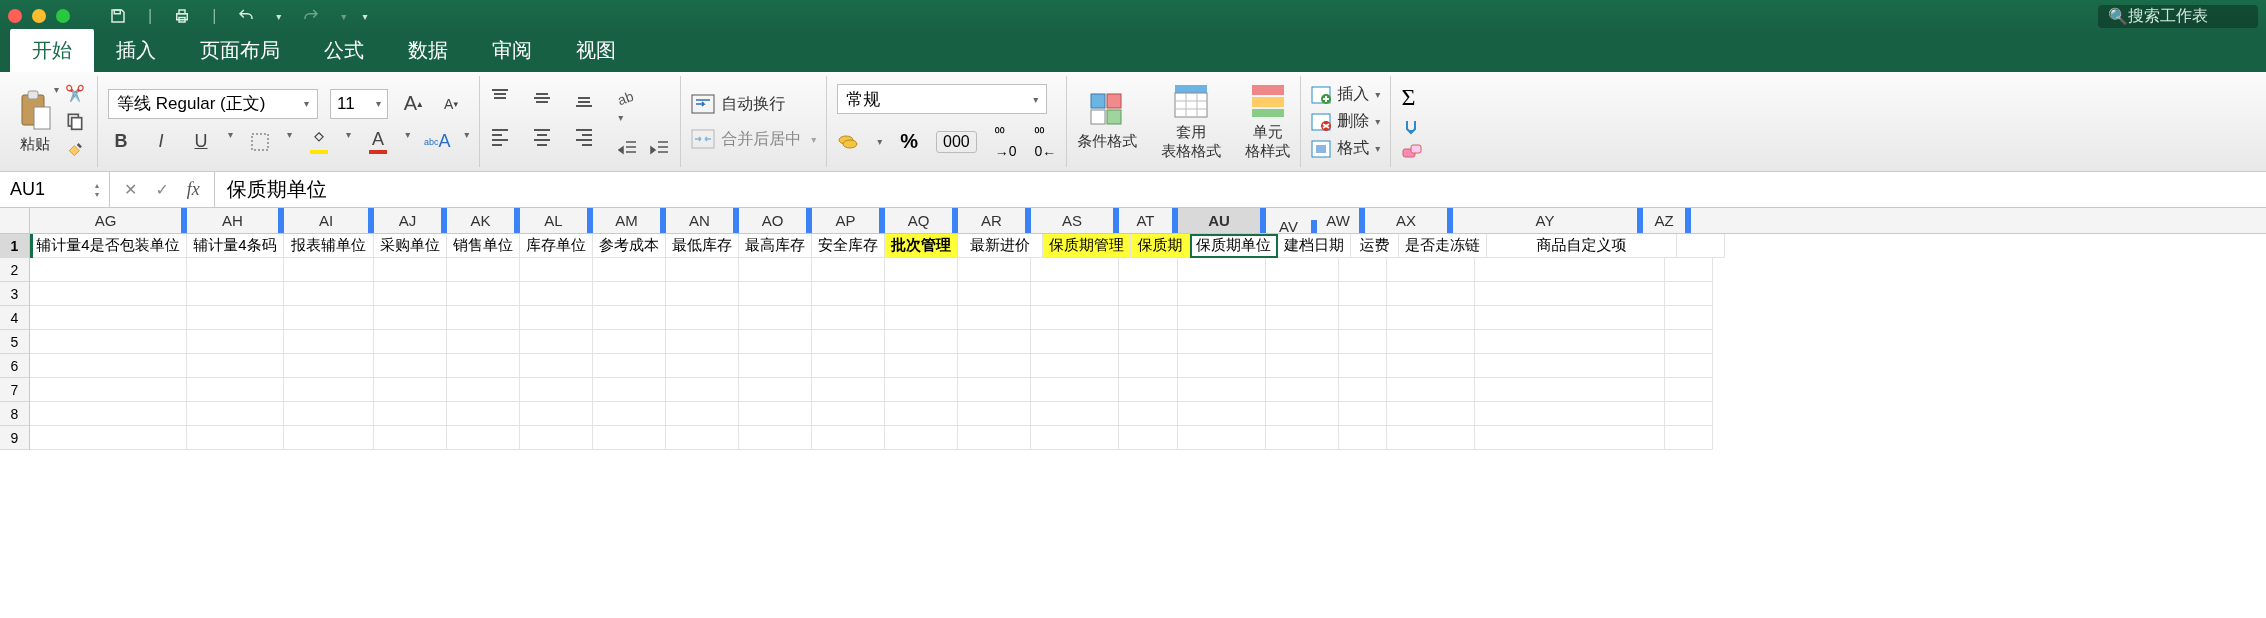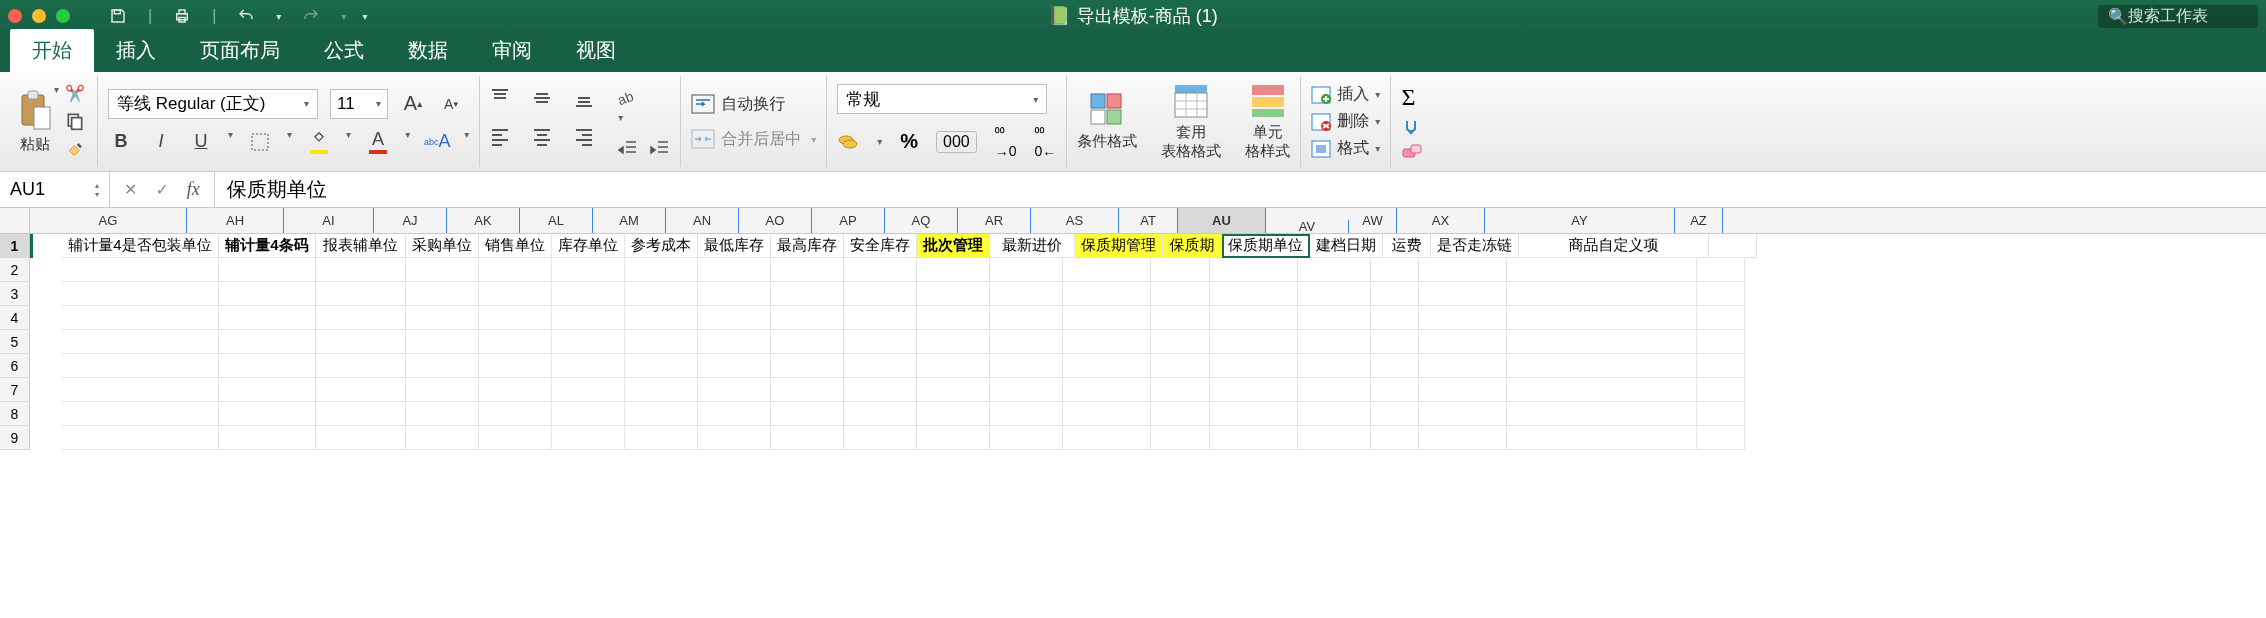--- a/index.html
+++ b/index.html
@@ -52,28 +52,28 @@
   .namebox{width:110px;height:100%;border-right:1px solid #c9c9c9;display:flex;align-items:center;padding:0 10px;font-size:18px;justify-content:space-between;}
   .namebox .step{display:flex;flex-direction:column;font-size:8px;color:#777;gap:0;}
   .fx-btns{display:flex;align-items:center;gap:18px;padding:0 14px;color:#888;}
   .fx{font-style:italic;font-family:Georgia,serif;font-size:18px;color:#555;}
   .fcontent{flex:1;border-left:1px solid #c9c9c9;height:100%;display:flex;align-items:center;padding:0 12px;font-size:20px;}
 
   
   .grid-wrap{position:relative;}
   .colhdr{display:flex;height:26px;border-bottom:1px solid #c9c9c9;background:#f4f4f4;}
   .corner{width:30px;border-right:1px solid #c9c9c9;background:#f4f4f4;}
-  .ch{border-right:1px solid #3b82f6;font-size:13px;color:#333;display:flex;align-items:center;justify-content:center;}
+  .ch{border-right:6px solid #3b82f6;font-size:15px;color:#333;display:flex;align-items:center;justify-content:center;}
   .ch.active{background:#d9d9d9;font-weight:600;}
   .gridbody{display:flex;}
   .rowhdrs{display:flex;flex-direction:column;}
   .rh{width:30px;height:24px;border-right:1px solid #c9c9c9;border-bottom:1px solid #d8d8d8;background:#f4f4f4;font-size:14px;display:flex;align-items:center;justify-content:center;}
   .rh.active{background:#d9d9d9;font-weight:600;}
   .cells{position:relative;}
-  .row{display:flex;height:24px;margin-left:32px;}
+  .row{display:flex;height:24px;}
   .cell{border-right:1px solid #e3e3e3;border-bottom:1px solid #e3e3e3;font-size:15px;display:flex;align-items:center;justify-content:center;overflow:hidden;white-space:nowrap;}
   .hl{background:#ffff37;}
   .selcell{outline:2px solid #156f46;outline-offset:-2px;background:#fff;}
   .greenbar{position:absolute;left:0;top:0;width:3px;height:24px;background:#156f46;}
 
   
   svg{display:block;}
 </style>
 </head>
 <body>
@@ -107,23 +107,20 @@
       </span>
     <span style="font-size:10px;">▾</span>
     <span class="iconbox" style="opacity:.45">
         <svg width="18" height="18" viewBox="0 0 24 24">
           <path d="M15 14l5-5-5-5M20 9H10a6 6 0 00-6 6v1" fill="none" stroke="#d8ece2" stroke-width="2"></path>
         </svg>
       </span>
     <span style="font-size:10px;opacity:.45">▾</span>
     <span style="font-size:10px;">▾</span>
   </div>
-  <div class="title-center">
-    <span class="icon">📗</span><span>导出模板-商品 (1)</span>
-  </div>
   <div class="search-wrap">
     <span>🔍</span>
     <input placeholder="搜索工作表" style="">
   </div>
 </div>
 
 <div class="tabs">
   <div class="tab active">开始</div>
   <div class="tab">插入</div>
   <div class="tab">页面布局</div>
@@ -408,21 +405,21 @@
       <div class="ch" style="width: 73px;">AL</div>
       <div class="ch" style="width: 73px;">AM</div>
       <div class="ch" style="width: 73px;">AN</div>
       <div class="ch" style="width: 73px;">AO</div>
       <div class="ch" style="width: 73px; text-align: center;">AP</div>
       <div class="ch" style="width: 73px;">AQ</div>
       <div class="ch" style="width: 73px;">AR</div>
       <div class="ch" style="width: 88px;">AS</div>
       <div class="ch" style="width: 59px;">AT</div>
       <div class="ch active" style="width: 88px;">AU</div>
-      <div class="ch" style="width: 83px; margin-top: 12px;">AV</div>
+      <div class="ch" style="width: 51px; margin-top: 12px;">AV</div>
       <div class="ch" style="width: 48px;">AW</div>
       <div class="ch" style="width: 88px;">AX</div>
       <div class="ch" style="width: 190px;">AY</div>
       <div class="ch" style="width: 48px;">AZ</div>
     </div>
   <div class="gridbody">
     <div class="rowhdrs" id="rowhdrs">
         <div class="rh active">1</div>
         <div class="rh">2</div>
         <div class="rh">3</div>
@@ -430,21 +427,21 @@
         <div class="rh">5</div>
         <div class="rh">6</div>
         <div class="rh">7</div>
         <div class="rh">8</div>
         <div class="rh">9</div>
       </div>
     <div class="cells" id="cells">
         <div class="greenbar"></div>
         <div class="row">
           <div class="cell" style="width: 157px;">辅计量4是否包装单位</div>
-          <div class="cell" style="width: 97px; font-weight: bold;">辅计量4条码</div>
+          <div class="cell" style="width: 97px;">辅计量4条码</div>
           <div class="cell" style="width: 90px;">报表辅单位</div>
           <div class="cell" style="width: 73px;">采购单位</div>
           <div class="cell" style="width: 73px;">销售单位</div>
           <div class="cell" style="width: 73px;">库存单位</div>
           <div class="cell" style="width: 73px;">参考成本</div>
           <div class="cell" style="width: 73px;">最低库存</div>
           <div class="cell" style="width: 73px;">最高库存</div>
           <div class="cell" style="width: 73px;">安全库存</div>
           <div class="cell hl" style="width: 73px; font-weight: bold;">批次管理</div>
           <div class="cell" style="width: 85px;">最新进价</div>

